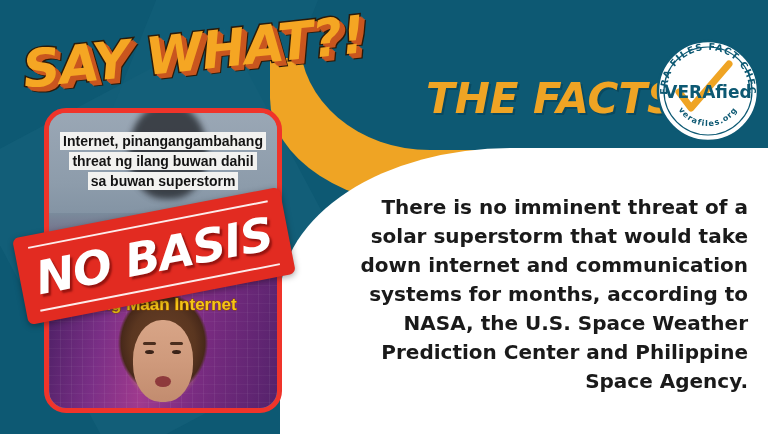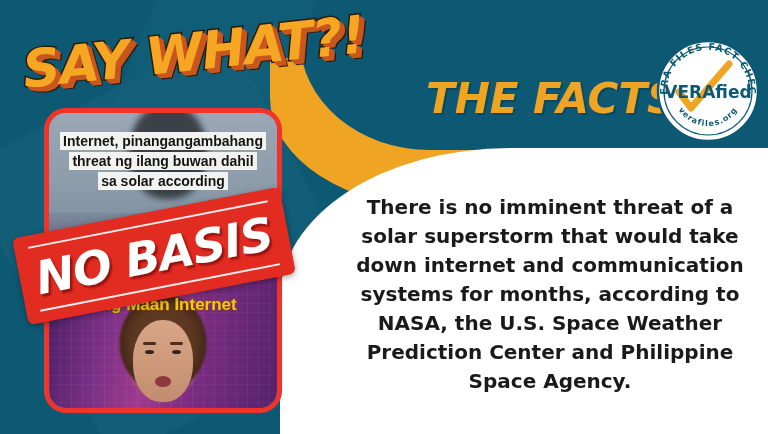--- a/index.html
+++ b/index.html
@@ -311,21 +311,21 @@
     margin-left: 48px;
   }
 
   
   .facts-body {
     position: absolute;
     left: 352px;
     top: 193px;
     width: 396px;
     z-index: 25;
-    text-align: center;
+    text-align: right;
     color: #1a1a1a;
     font-family: "DejaVu Sans", sans-serif;
     font-size: 20px;
     line-height: 29px;
     font-weight: bold;
   }
 
   
   .seal {
     position: absolute;
@@ -366,21 +366,21 @@
         <div class="anchor-brow r"></div>
         <div class="anchor-eye l"></div>
         <div class="anchor-eye r"></div>
         <div class="anchor-mouth"></div>
       </div>
     </div>
 
     <div class="phone-caption">
       <span>Internet, pinangangambahang</span><br>
       <span>threat ng ilang buwan dahil</span><br>
-      <span>sa solar according</span>
+      <span>sa buwan superstorm</span>
     </div>
 
     <div class="vizorian-mark">Vizorian</div>
     <div class="yellow-overlay">ang Maan Internet</div>
   </div>
 
   <div class="stamp">
     <div class="stamp-line top"></div>
     <div class="stamp-line bottom"></div>
     <div class="stamp-text">NO BASIS</div>

